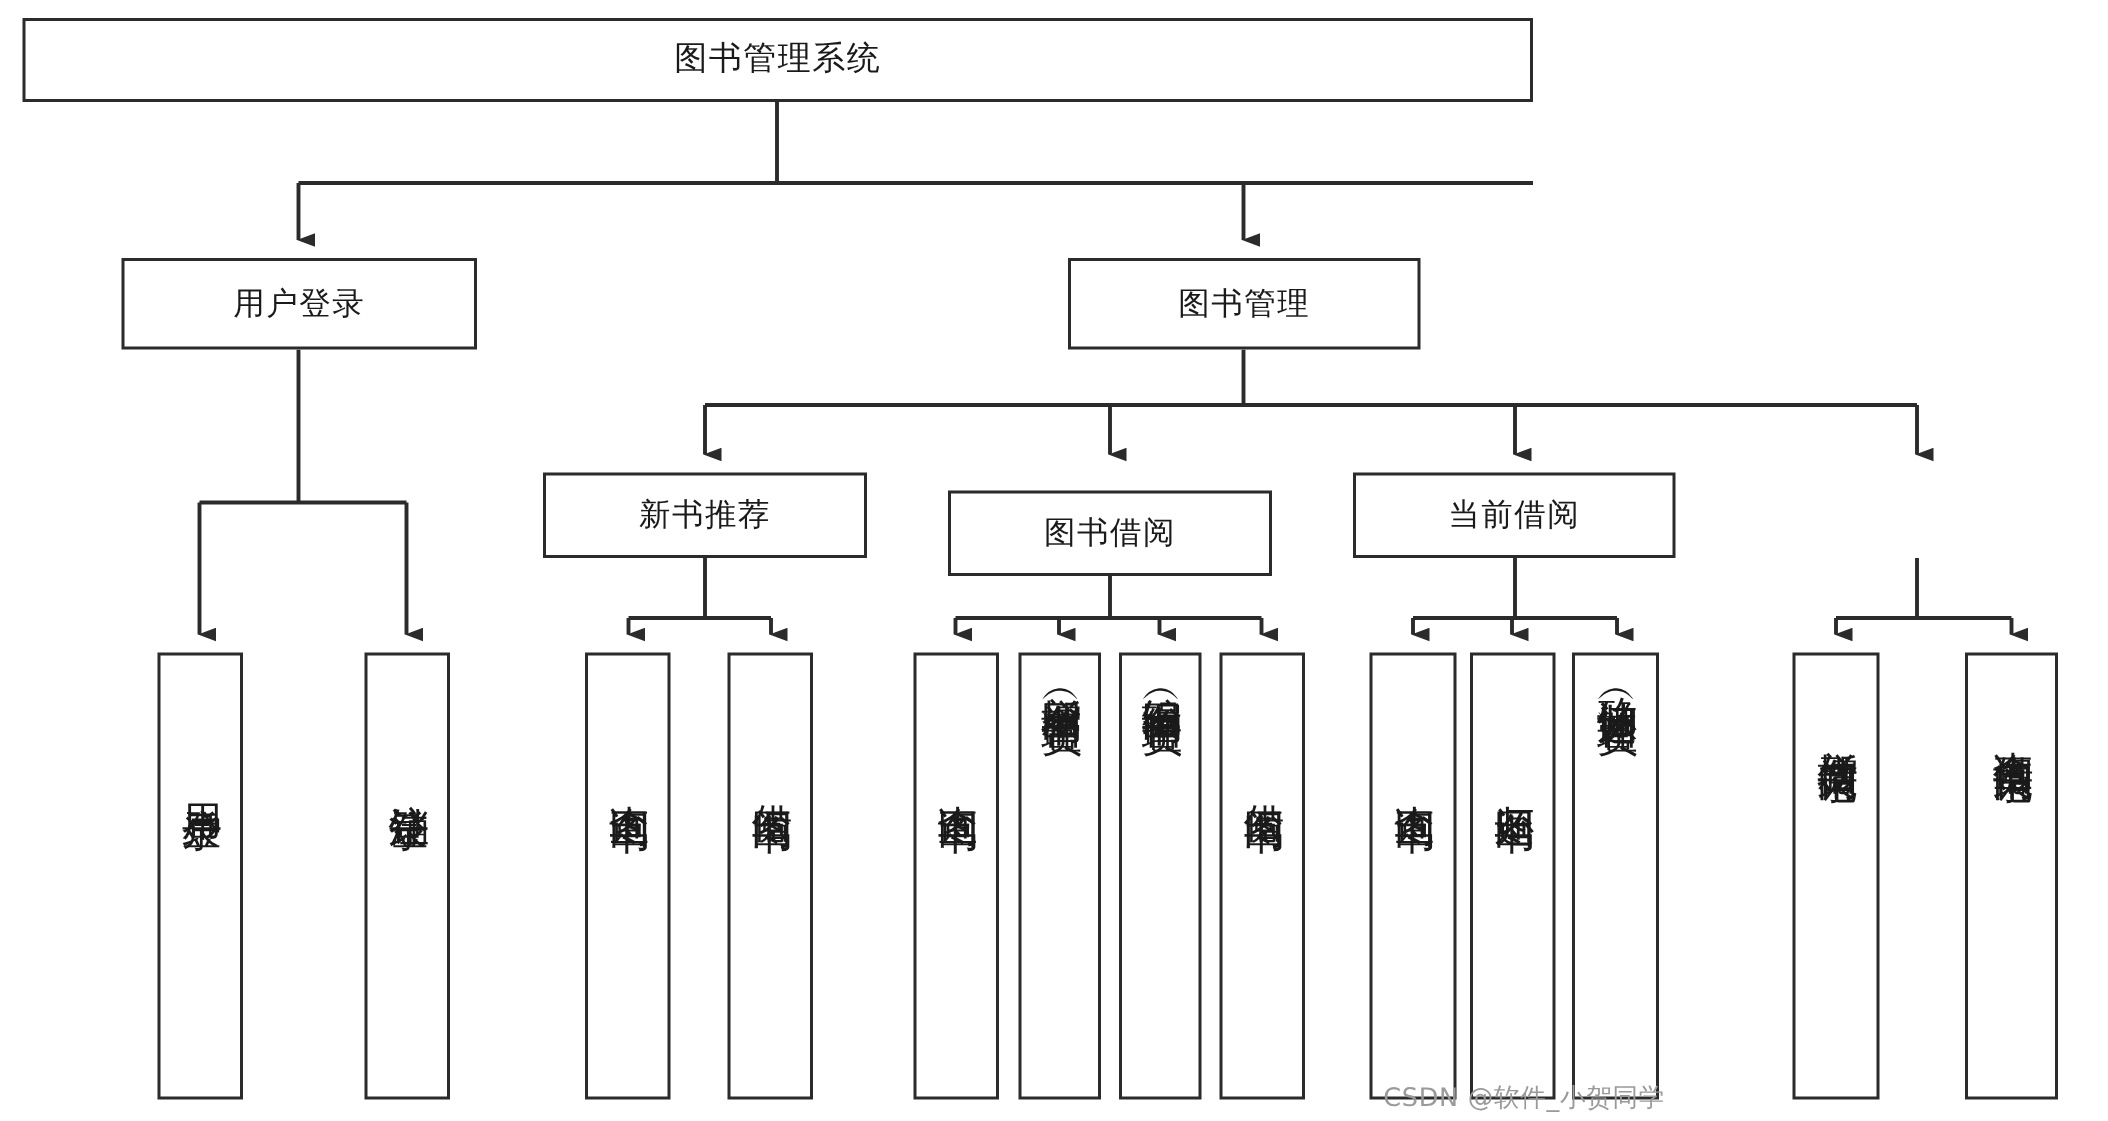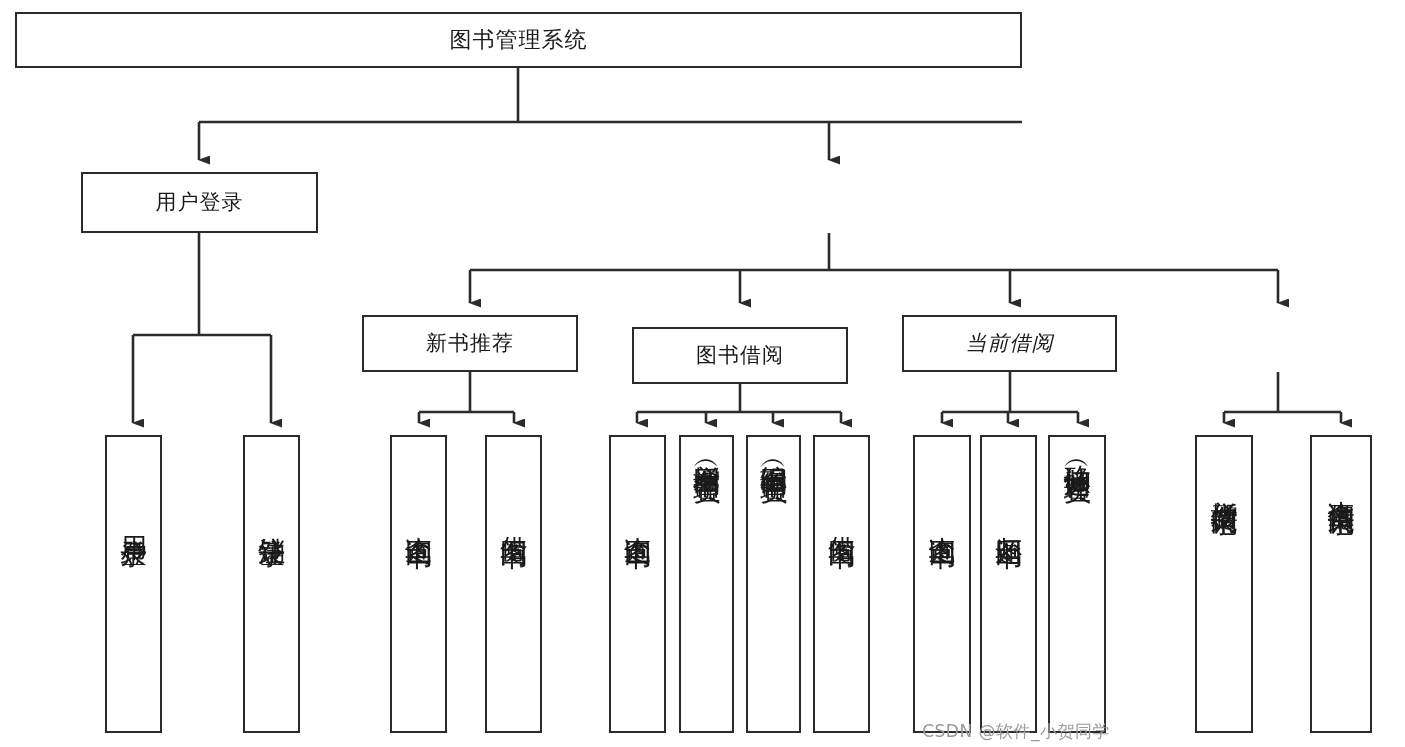--- a/index.html
+++ b/index.html
@@ -111,30 +111,33 @@
   </svg>
 
   <div class="node root h-node" style="left:15px;top:12px;width:1007px;height:56px;">
     <span class="lbl">图书管理系统</span>
   </div>
 
   <div class="node h-node" style="left:81px;top:172px;width:237px;height:61px;">
     <span class="lbl">用户登录</span>
   </div>
 
+  <div class="node h-node" style="left:712px;top:172px;width:235px;height:61px;">
+    <span class="lbl">图书管理</span>
+  </div>
 
   <div class="node h-node" style="left:362px;top:315px;width:216px;height:57px;font-family:Liberation Serif, serif;">
     <span class="lbl">新书推荐</span>
   </div>
 
   <div class="node h-node" style="left:632px;top:327px;width:216px;height:57px;">
     <span class="lbl">图书借阅</span>
   </div>
 
-  <div class="node h-node" style="left:902px;top:315px;width:215px;height:57px;font-style:italic;">
+  <div class="node h-node" style="left:902px;top:315px;width:215px;height:57px;">
     <span class="lbl">当前借阅</span>
   </div>
 
 
   <div class="node leaf" style="left:105px;top:435px;width:57px;height:298px;padding-top:78px;">
     <span class="lbl">用户登录</span>
   </div>
 
   <div class="node leaf" style="left:243px;top:435px;width:57px;height:298px;padding-top:78px;">
     <span class="lbl">注销登录</span>

